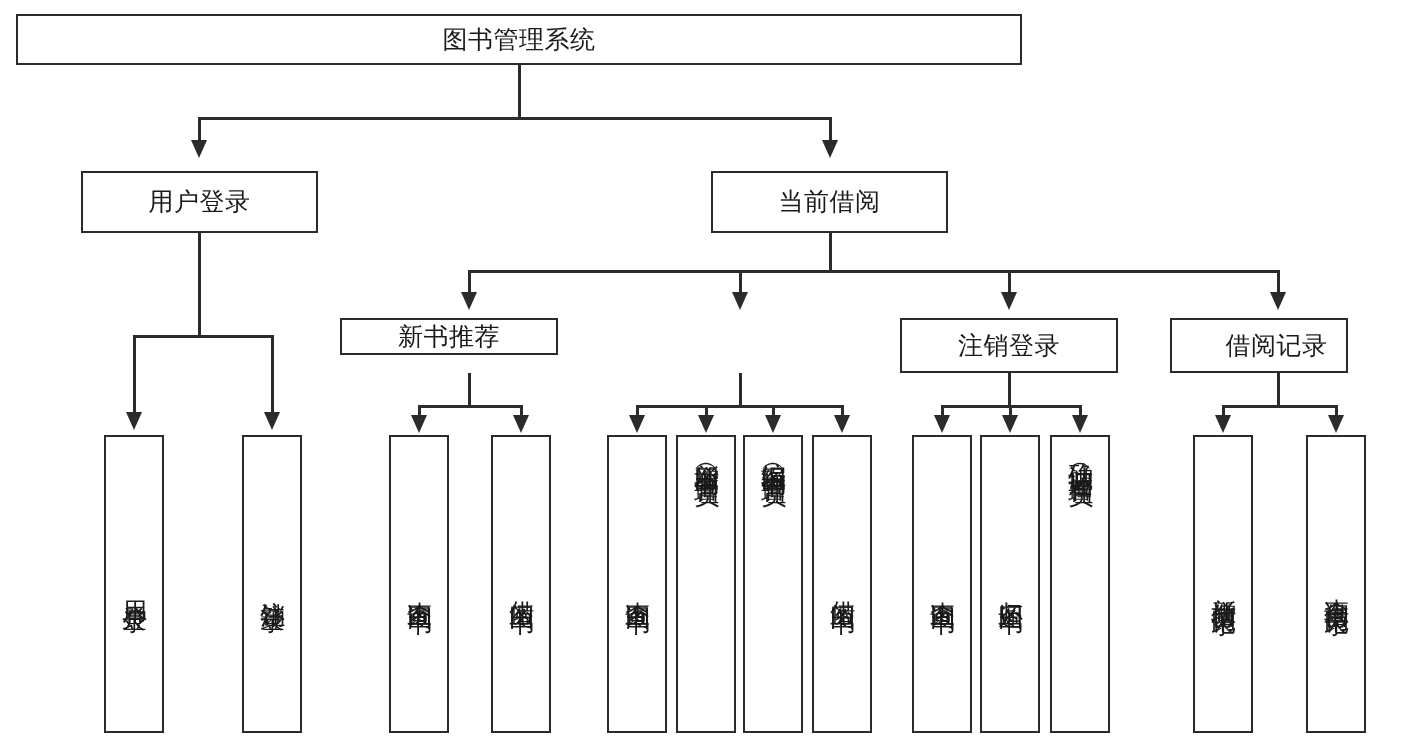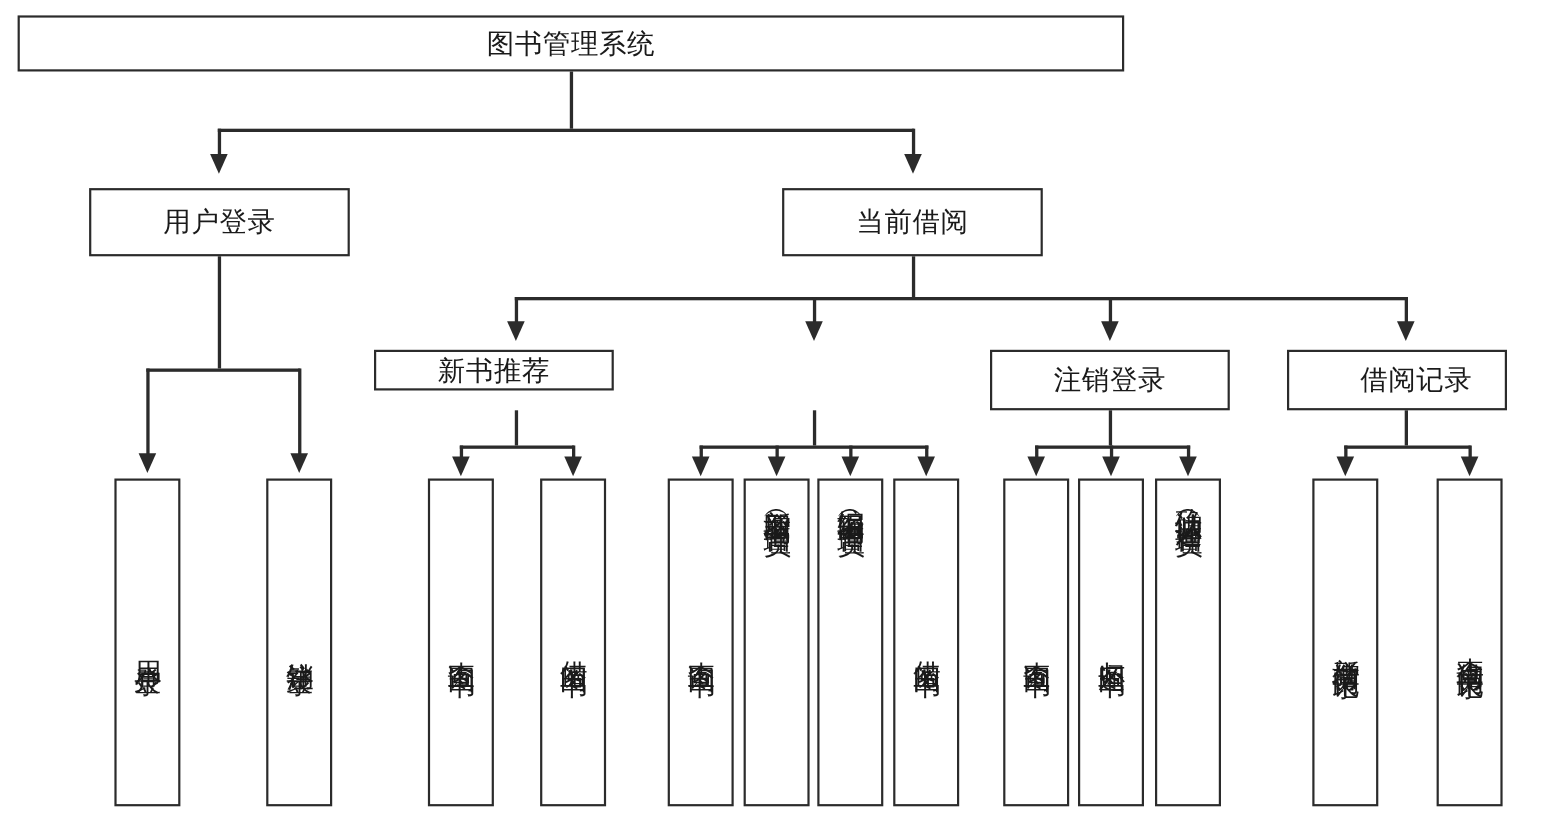--- a/index.html
+++ b/index.html
@@ -129,21 +129,21 @@
 
   <div class="line vline" style="left:1277px; top:270px; width:2.5px; height:23px;"></div>
   <div class="arrow" style="left:1270px; top:292px;"></div>
 
   <div class="node horiz" style="left:340px; top:318px; width:218px; height:37px;">
     <span class="label">新书推荐</span>
   </div>
   <div class="node horiz" style="left:900px; top:318px; width:218px; height:55px;">
     <span class="label">注销登录</span>
   </div>
-  <div class="node horiz" style="left:1170px; top:318px; width:200px; height:55px;padding-left:35px;">
+  <div class="node horiz" style="left:1170px; top:318px; width:178px; height:55px;padding-left:35px;">
     <span class="label">借阅记录</span>
   </div>
 
   <div class="line vline" style="left:468px; top:373px; width:2.5px; height:32px;"></div>
   <div class="line hline" style="left:418px; top:405px; width:104px; height:2.5px;"></div>
   <div class="line vline" style="left:418px; top:405px; width:2.5px; height:11px;"></div>
   <div class="arrow" style="left:411px; top:415px;"></div>
   <div class="line vline" style="left:520px; top:405px; width:2.5px; height:11px;"></div>
   <div class="arrow" style="left:513px; top:415px;"></div>
 

